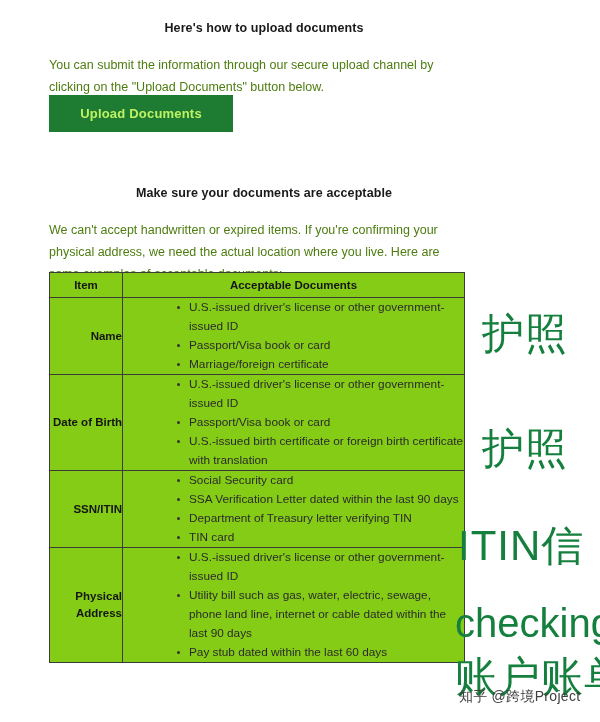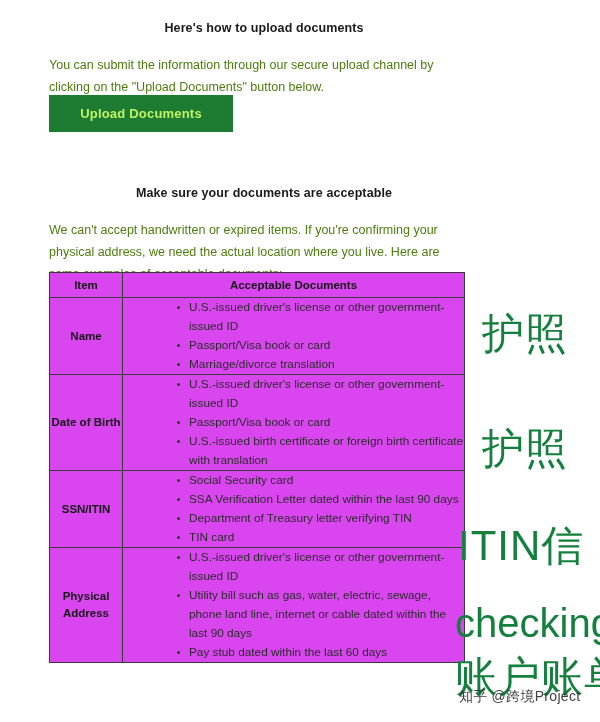--- a/index.html
+++ b/index.html
@@ -65,39 +65,39 @@
   #accept-para    { position: absolute; left: 49px; top: 206px; width: 414px; }
 
   
   .doc-table {
     position: absolute;
     left: 49px;
     top: 272px;
     width: 415px;
     border-collapse: collapse;
     table-layout: fixed;
-    background: #d946ef;
+    background: #84cc16;
   }
   .doc-table th, .doc-table td {
     border: 1px solid #3b3b3b;
     vertical-align: middle;
     padding: 0;
   }
   .doc-table thead th {
     height: 24px;
     font-size: 11.5px;
     font-weight: bold;
     text-align: center;
     color: #151515;
   }
   .col-item { width: 73px; }
   .col-docs { width: 342px; }
 
   .item-cell {
-    text-align: center;
+    text-align: right;
     font-size: 11.5px;
     font-weight: bold;
     color: #151515;
     line-height: 17px;
     padding: 2px 1px;
   }
 
   .docs-cell {
     padding: 8px 10px 8px 0;
   }
@@ -181,21 +181,21 @@
         <th>Acceptable Documents</th>
       </tr>
     </thead>
     <tbody>
       <tr>
         <td class="item-cell">Name</td>
         <td class="docs-cell">
           <ul>
             <li>U.S.-issued driver's license or other government-issued ID</li>
             <li>Passport/Visa book or card</li>
-            <li>Marriage/divorce translation</li>
+            <li>Marriage/foreign certificate</li>
           </ul>
         </td>
       </tr>
       <tr>
         <td class="item-cell">Date of Birth</td>
         <td class="docs-cell">
           <ul>
             <li>U.S.-issued driver's license or other government-issued ID</li>
             <li>Passport/Visa book or card</li>
             <li>U.S.-issued birth certificate or foreign birth certificate with translation</li>

